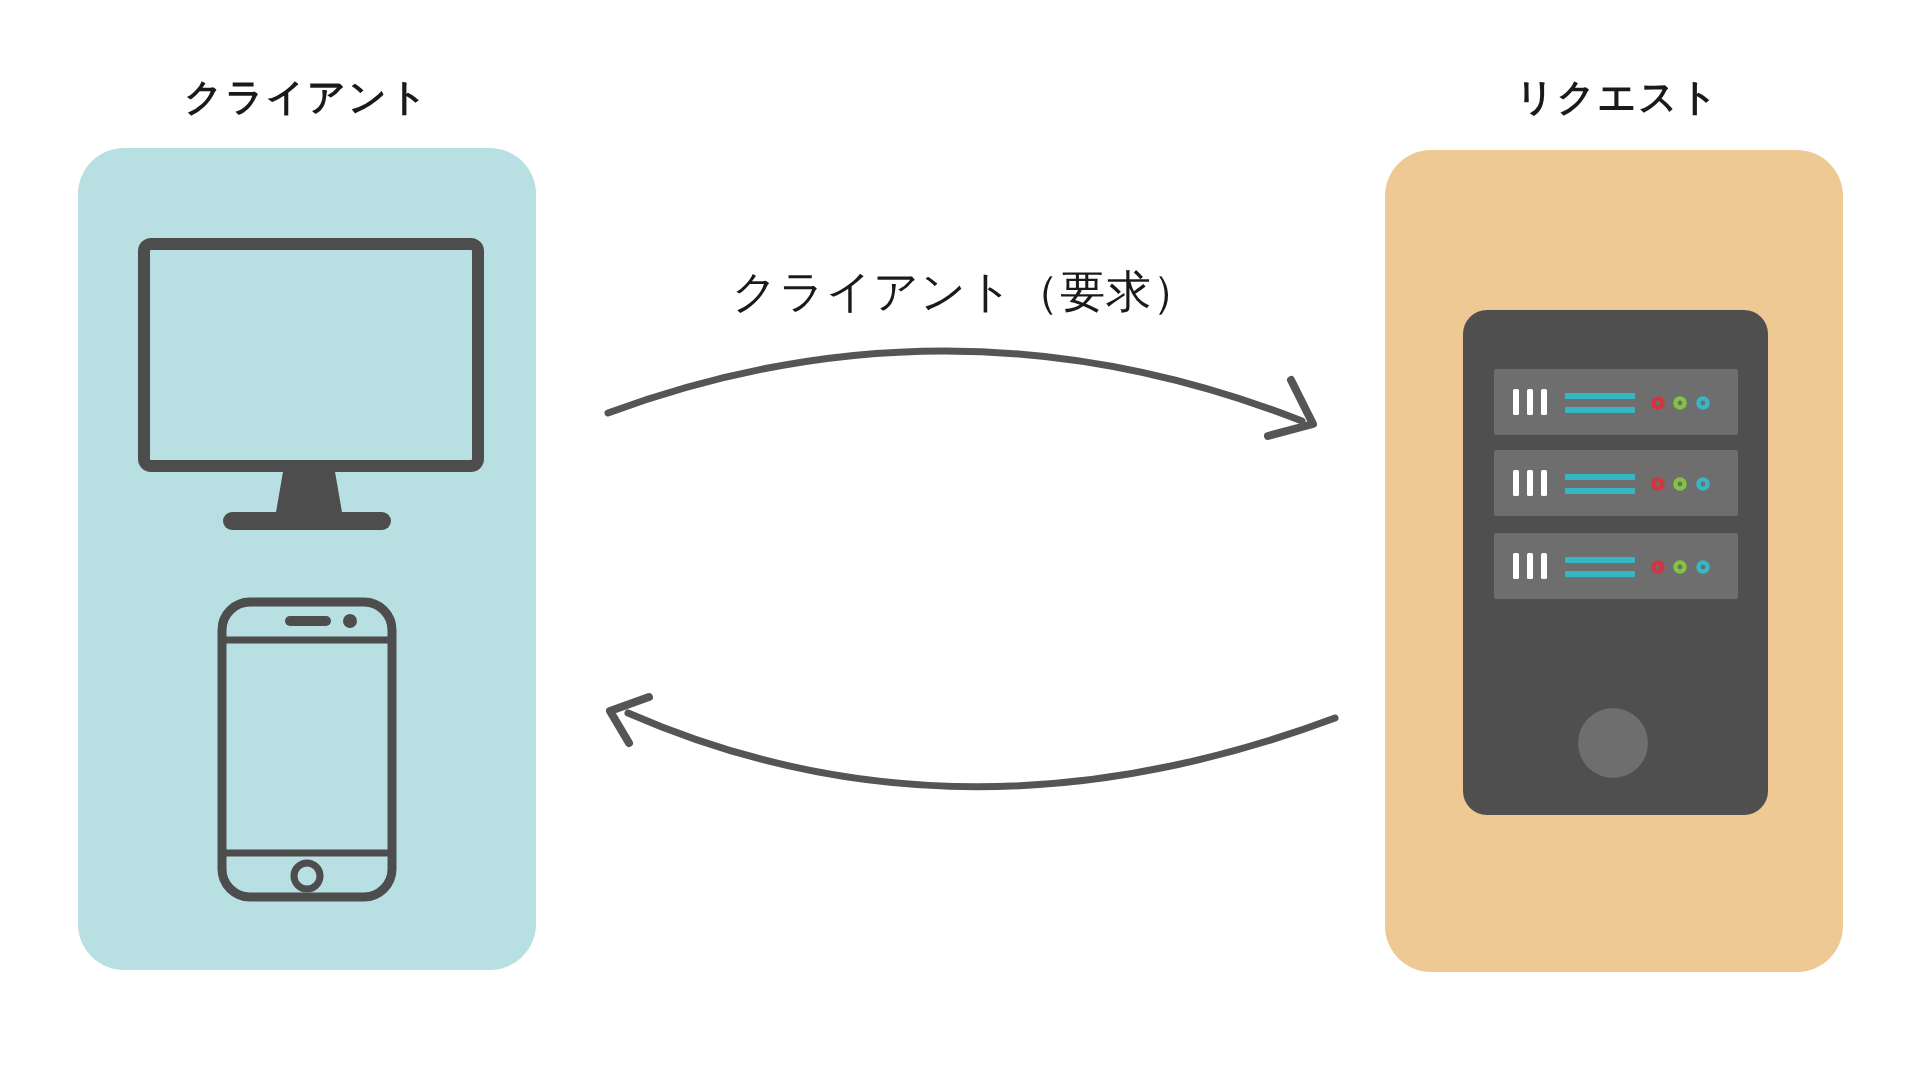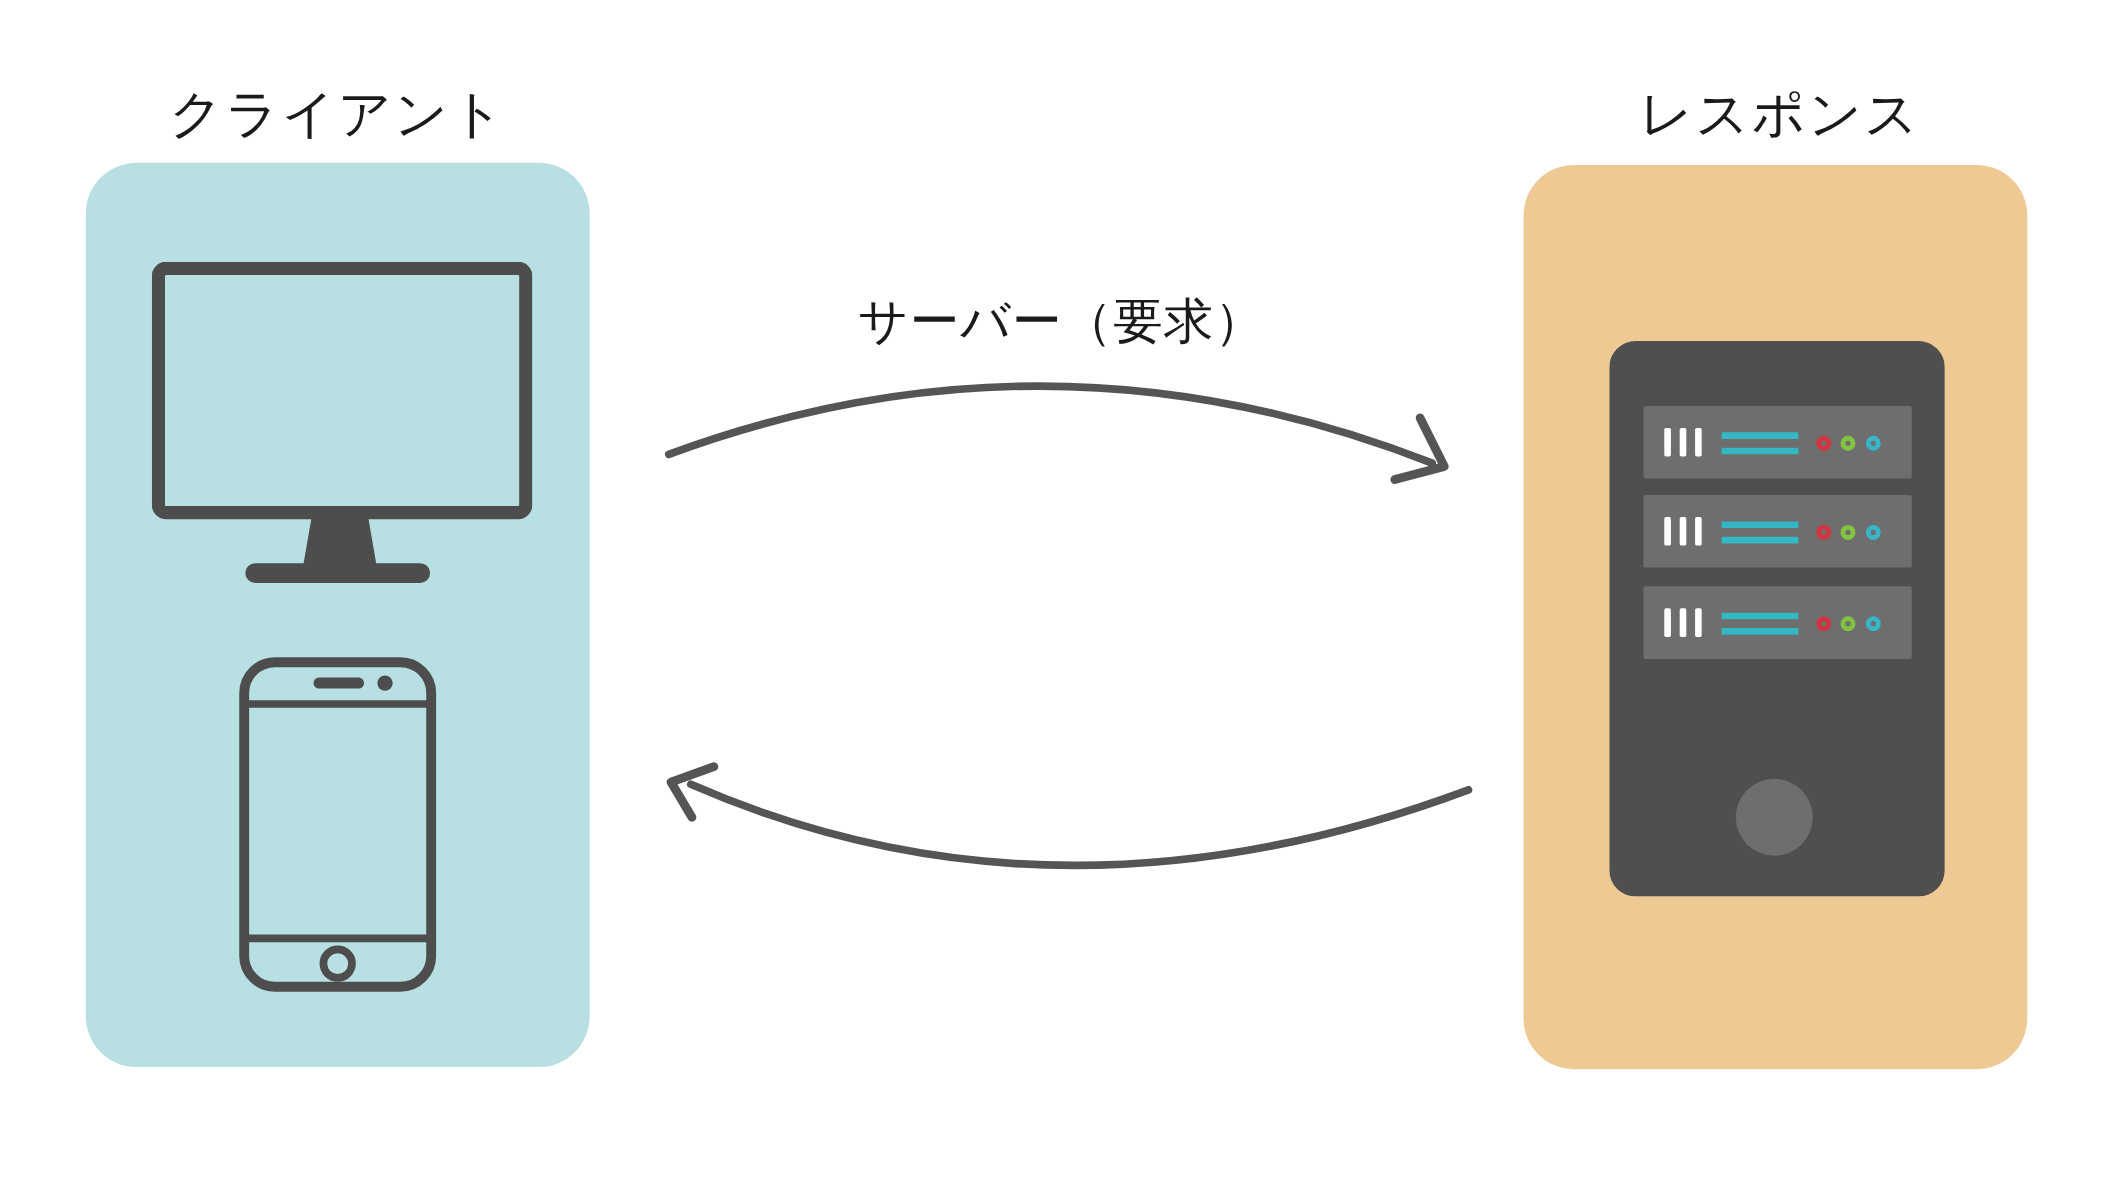--- a/index.html
+++ b/index.html
@@ -26,22 +26,22 @@
     top: 148px;
     background: var(--client-box, #b8e0e2);
   }
   .panel-server {
     left: 1385px;
     top: 150px;
     background: var(--server-box, #eec994);
   }
   .panel-label {
     position: absolute;
-    font-size: 48px;
-    font-weight: 400;
+    font-size: 38px;
+    font-weight: 700;
     color: var(--text, #1a1a1a);
     letter-spacing: 2px;
     white-space: nowrap;
     transform: translateX(-50%);
   }
   .label-client { left: 307px; top: 72px; }
   .label-server { left: 1618px; top: 72px; }
   .arrow-label {
     position: absolute;
     font-size: 45px;
@@ -61,21 +61,21 @@
   .svg-phone   { left: 217px; top: 597px; }
   .svg-server  { left: 1463px; top: 310px; }
   .svg-arrows  { left: 0; top: 0; pointer-events: none; }
 </style>
 </head>
 <body>
 
 <div class="page">
 
   <div class="panel-label label-client">クライアント</div>
-  <div class="panel-label label-server">レスポンス</div>
+  <div class="panel-label label-server">リクエスト</div>
 
   <div class="panel panel-client"></div>
 
   <div class="panel panel-server"></div>
 
   <svg class="icon-svg svg-monitor" width="346" height="294" viewBox="0 0 346 294">
     <rect x="6" y="6" width="334" height="222" rx="7" fill="none" stroke="var(--icon-dark)" stroke-width="12"></rect>
     <path d="M 146 228 L 196 228 L 205 280 L 137 280 Z" fill="var(--icon-dark)"></path>
     <rect x="85" y="274" width="168" height="18" rx="9" fill="var(--icon-dark)"></rect>
   </svg>
@@ -133,15 +133,15 @@
     <g>
       <path d="M 608 413 Q 955 285 1302 421" fill="none" stroke="var(--arrow)" stroke-width="7" stroke-linecap="round"></path>
       <polyline points="1291,380 1313,424 1268,436" fill="none" stroke="var(--arrow)" stroke-width="8" stroke-linecap="round" stroke-linejoin="round"></polyline>
     </g>
     <g>
       <path d="M 1335 718 Q 960 858 628 713" fill="none" stroke="var(--arrow)" stroke-width="7" stroke-linecap="round"></path>
       <polyline points="649,697 610,711 629,743" fill="none" stroke="var(--arrow)" stroke-width="8" stroke-linecap="round" stroke-linejoin="round"></polyline>
     </g>
   </svg>
 
-  <div class="arrow-label label-request">サーバー（要求）</div>
+  <div class="arrow-label label-request">クライアント（要求）</div>
 
 </div>
 
 </body></html>

